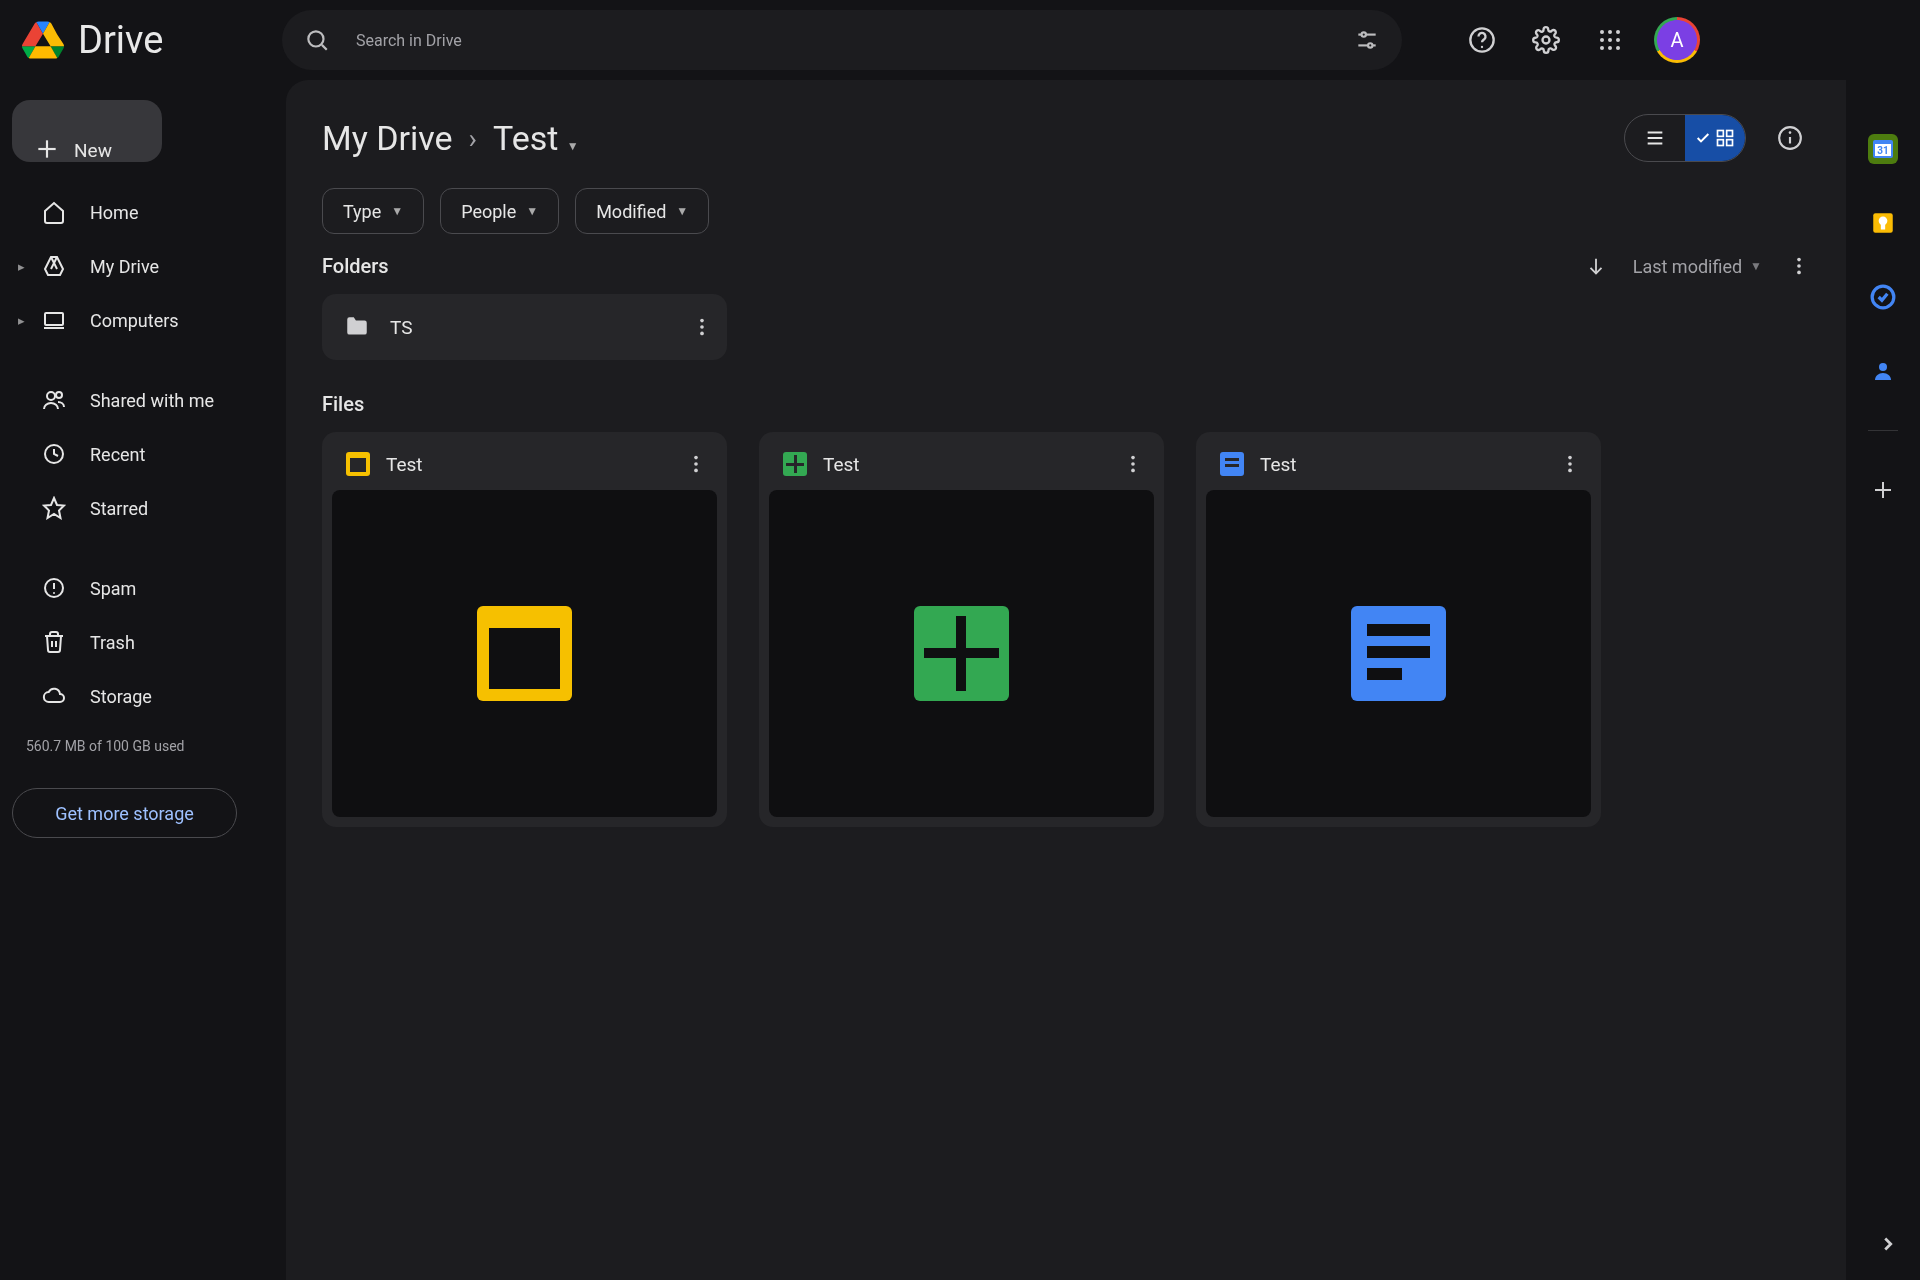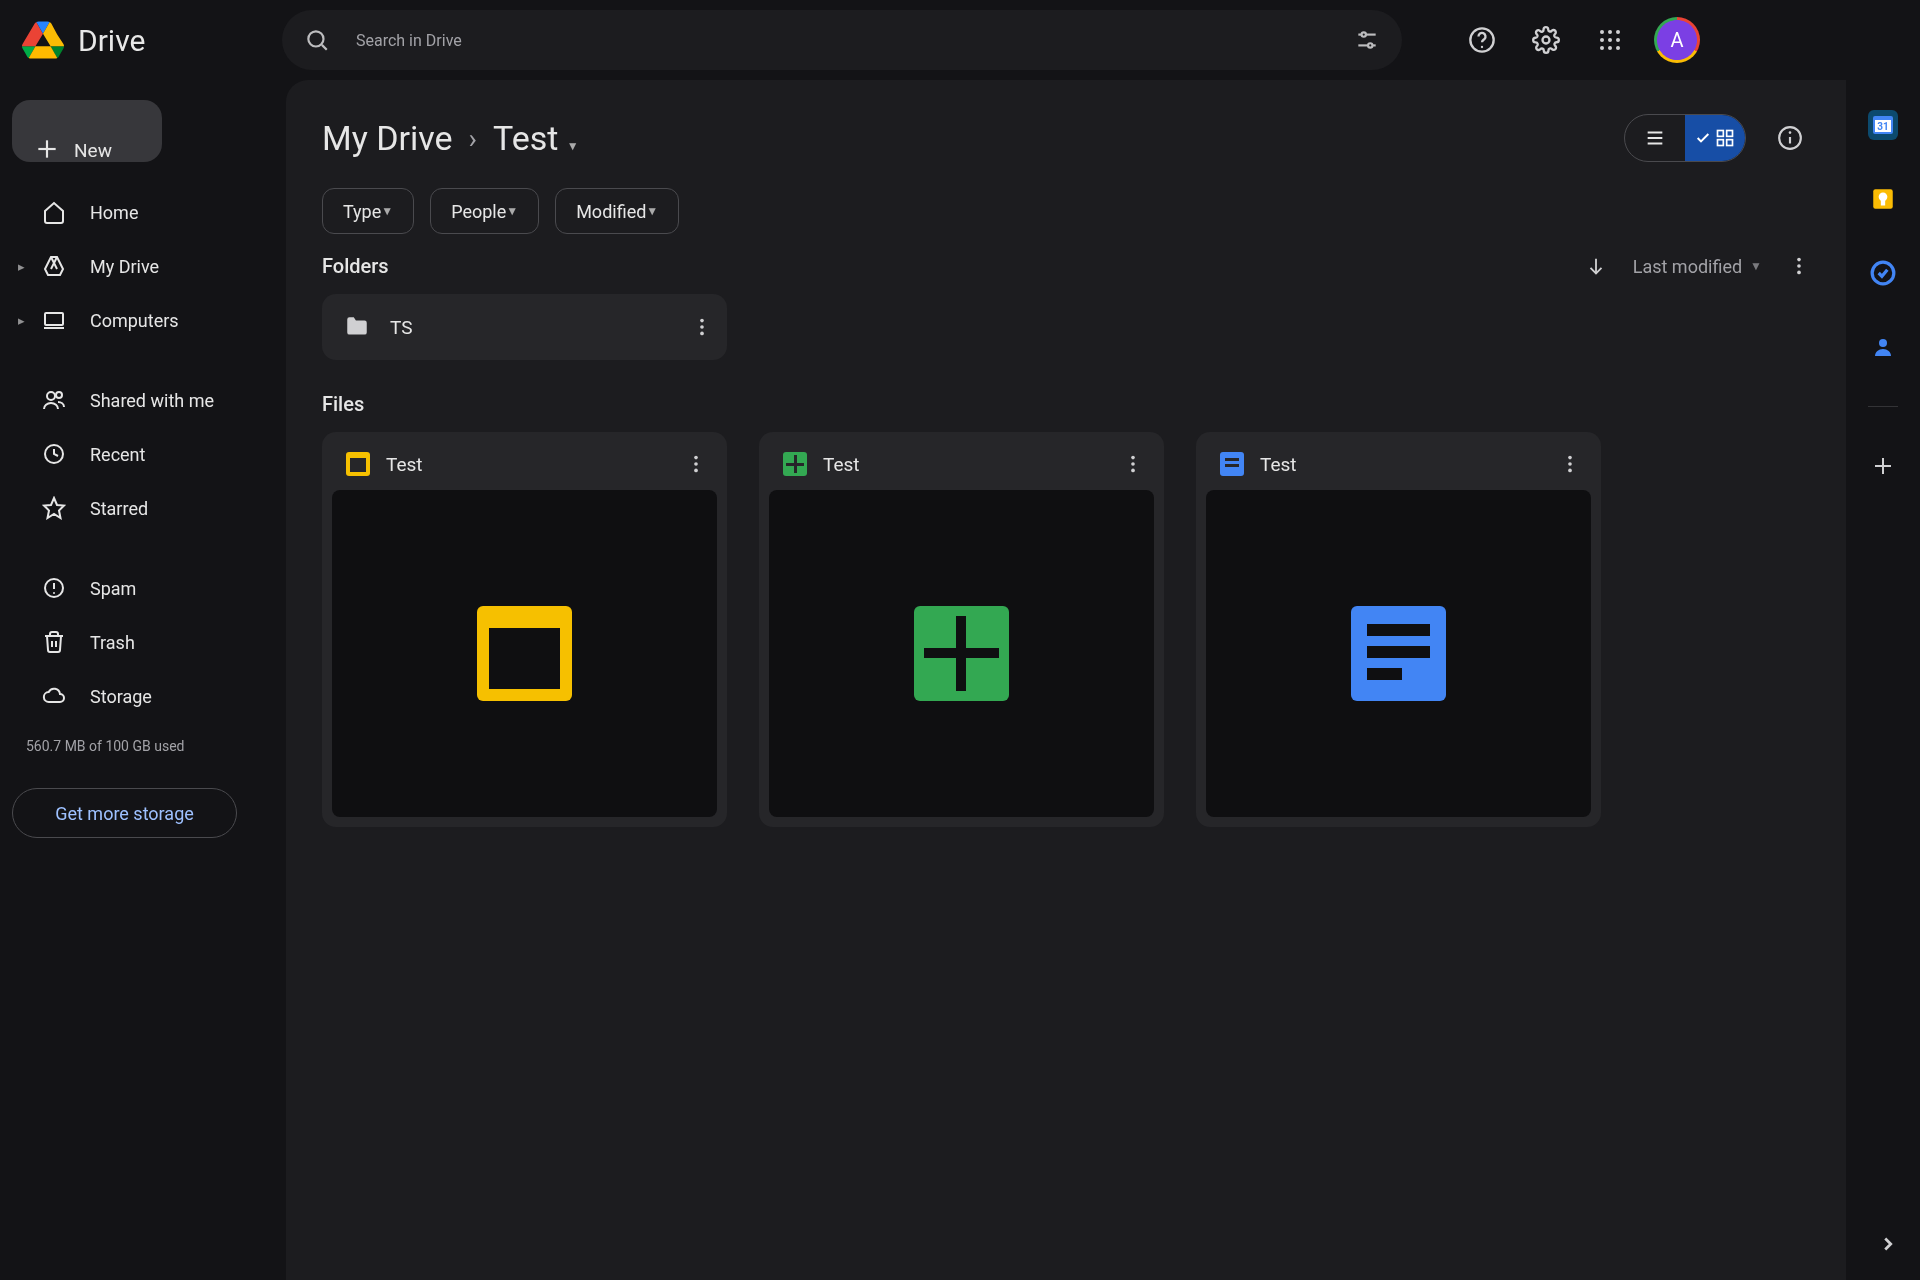--- a/index.html
+++ b/index.html
@@ -15,21 +15,21 @@
     --green:#33a852;
     --blue:#4285f4;
     --chip-border:#4a4a4e;
     --divider:#333336;
   }
   *{box-sizing:border-box;font-family:Roboto,Arial,Helvetica,sans-serif;}
   body{margin:0;width:1920px;height:1280px;background:var(--bg);color:var(--on);overflow:hidden;}
   
   .topbar{display:flex;align-items:center;padding:12px 32px 12px 22px;height:80px;}
   .logo-wrap{display:flex;align-items:center;gap:14px;width:260px;}
-  .app-title{font-size:30px;font-weight:400;color:#e8e8e8;}
+  .app-title{font-size:38px;font-weight:400;color:#e8e8e8;}
   .search{flex:1;max-width:1120px;height:60px;background:var(--surface);border-radius:35px;display:flex;align-items:center;padding:0 22px;gap:24px;}
   .search input{flex:1;background:transparent;border:none;outline:none;color:var(--on);font-size:16px;}
   .search input::placeholder{color:var(--muted);}
   .right-icons{display:flex;align-items:center;gap:24px;margin-left:60px;}
   .iconbtn{width:40px;height:40px;display:flex;align-items:center;justify-content:center;border-radius:50%;cursor:pointer;}
   .avatar{width:46px;height:46px;border-radius:50%;background:radial-gradient(circle, #7b3fe4 0%, #7b3fe4 60%, transparent 61%), conic-gradient(#ea4335 0deg 120deg, #fbbc04 120deg 240deg, #34a853 240deg 360deg);padding:3px;display:flex;align-items:center;justify-content:center;}
   .avatar-inner{width:100%;height:100%;border-radius:50%;background:#7b3fe4;display:flex;align-items:center;justify-content:center;font-size:20px;color:#fff;}
   
   .app{display:flex;height:calc(100% - 80px);}
   .sidebar{width:280px;padding:20px 12px;display:flex;flex-direction:column;gap:6px;}
@@ -42,21 +42,21 @@
   
   .main{flex:1;background:var(--surface);border-radius:22px 0 0 0;margin:0 0 0 6px;padding:30px 36px;overflow:auto;}
   .breadcrumb{display:flex;align-items:center;gap:16px;font-size:34px;}
   .breadcrumb .crumb{cursor:pointer;}
   .breadcrumb .chev{color:var(--muted);font-size:28px;}
   .toolbar-row{display:flex;align-items:center;justify-content:space-between;margin-top:4px;}
   .view-toggle{display:inline-flex;height:48px;border-radius:26px;border:1px solid var(--chip-border);overflow:hidden;}
   .view-toggle .seg{width:60px;display:flex;align-items:center;justify-content:center;cursor:pointer;}
   .view-toggle .seg.active{background:#174ea6;}
   .filters{display:flex;gap:16px;margin-top:26px;}
-  .chip{height:46px;display:flex;align-items:center;padding:0 20px;border:1px solid var(--chip-border);border-radius:12px;font-size:18px;cursor:pointer;}
+  .chip{height:46px;display:flex;align-items:center;gap:10px;padding:0 20px;border:1px solid var(--chip-border);border-radius:12px;font-size:18px;cursor:pointer;}
   .section-head{display:flex;align-items:center;justify-content:space-between;margin-top:20px;}
   .section-title{font-size:20px;font-weight:500;}
   .sortbox{display:flex;align-items:center;gap:26px;color:var(--muted);}
   .sortbtn{display:flex;align-items:center;gap:8px;font-size:18px;cursor:pointer;}
   .grid{display:flex;gap:32px;margin-top:16px;flex-wrap:wrap;}
   .folder-card{width:405px;height:66px;background:var(--surface2);border-radius:14px;display:flex;align-items:center;padding:0 14px 0 22px;gap:20px;font-size:19px;cursor:pointer;}
   .folder-card .spacer{flex:1;}
   .file-card{width:405px;height:395px;background:var(--surface2);border-radius:14px;padding:10px;display:flex;flex-direction:column;cursor:pointer;}
   .file-head{display:flex;align-items:center;gap:16px;padding:10px 10px 14px 14px;font-size:19px;}
   .file-head .spacer{flex:1;}
@@ -383,21 +383,21 @@
               <span></span>
               <span></span>
               <span></span>
             </div>
         </div>
       </div>
     </div>
   </div>
 
   <div class="sidepanel">
-    <div class="sp-icon" style="background:#0c4a6e;">
+    <div class="sp-icon" style="background:#4d7c0f;margin-top:24px;">
         <svg width="24" height="24" viewBox="0 0 24 24">
           <rect x="2" y="3" width="20" height="18" rx="2" fill="#4285f4"></rect>
           <rect x="4" y="7" width="16" height="12" fill="#fff"></rect>
           <text x="12" y="17" font-size="10" text-anchor="middle" fill="#4285f4" font-weight="bold">31</text>
         </svg>
       </div>
     <div class="sp-icon">
         <svg width="26" height="26" viewBox="0 0 24 24">
           <rect x="3" y="3" width="18" height="18" rx="2" fill="#fbbc04"></rect>
           <circle cx="12" cy="10" r="4" fill="#fff"></circle>

